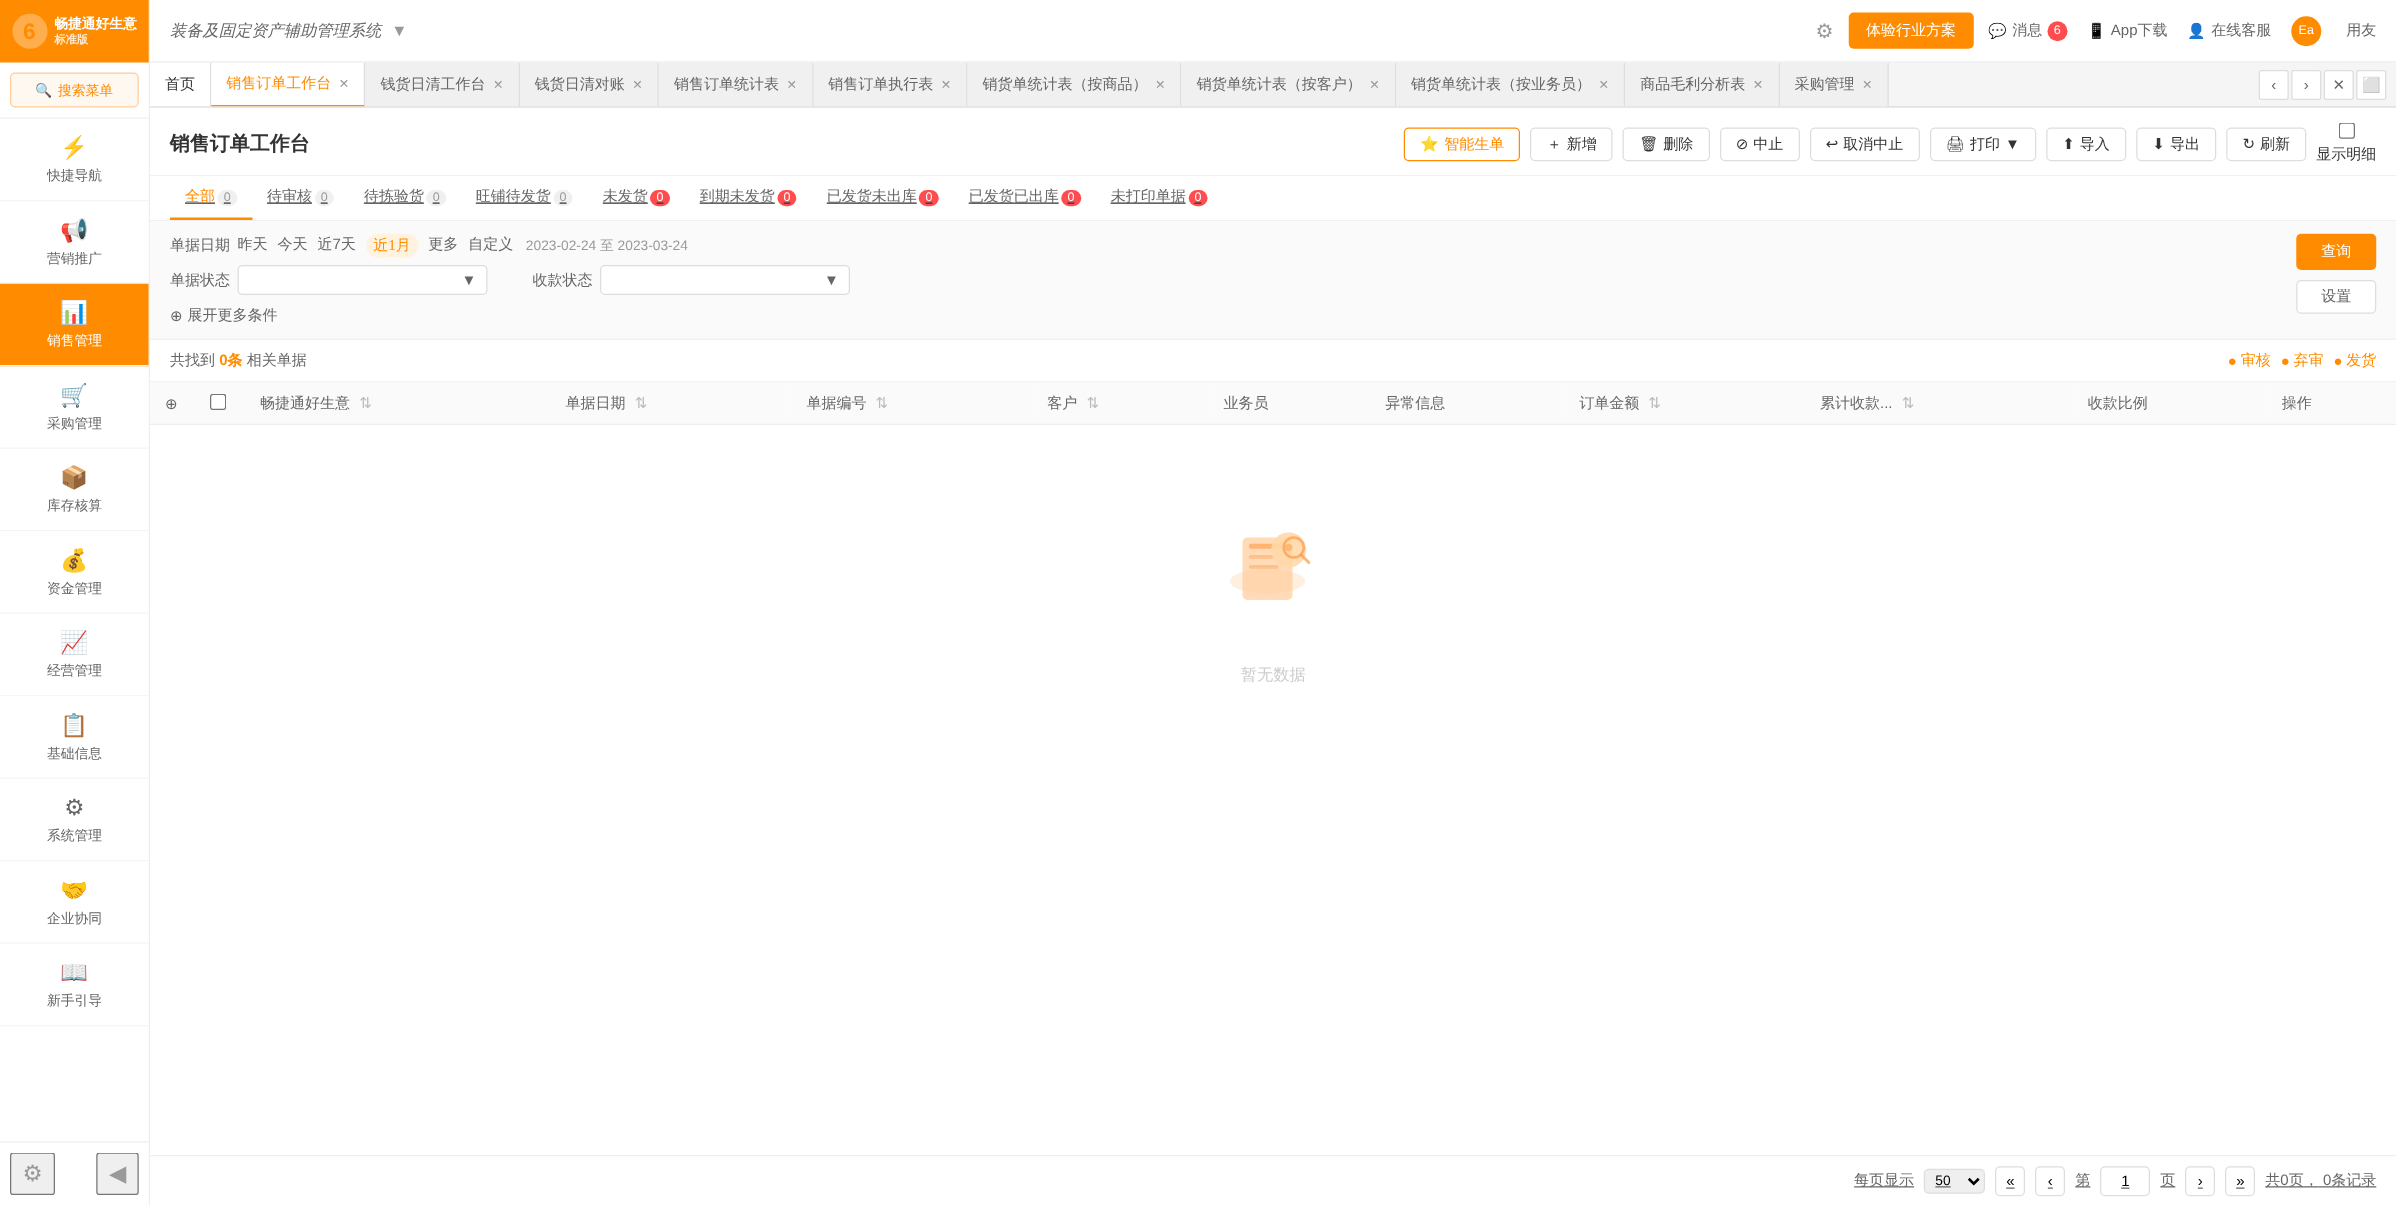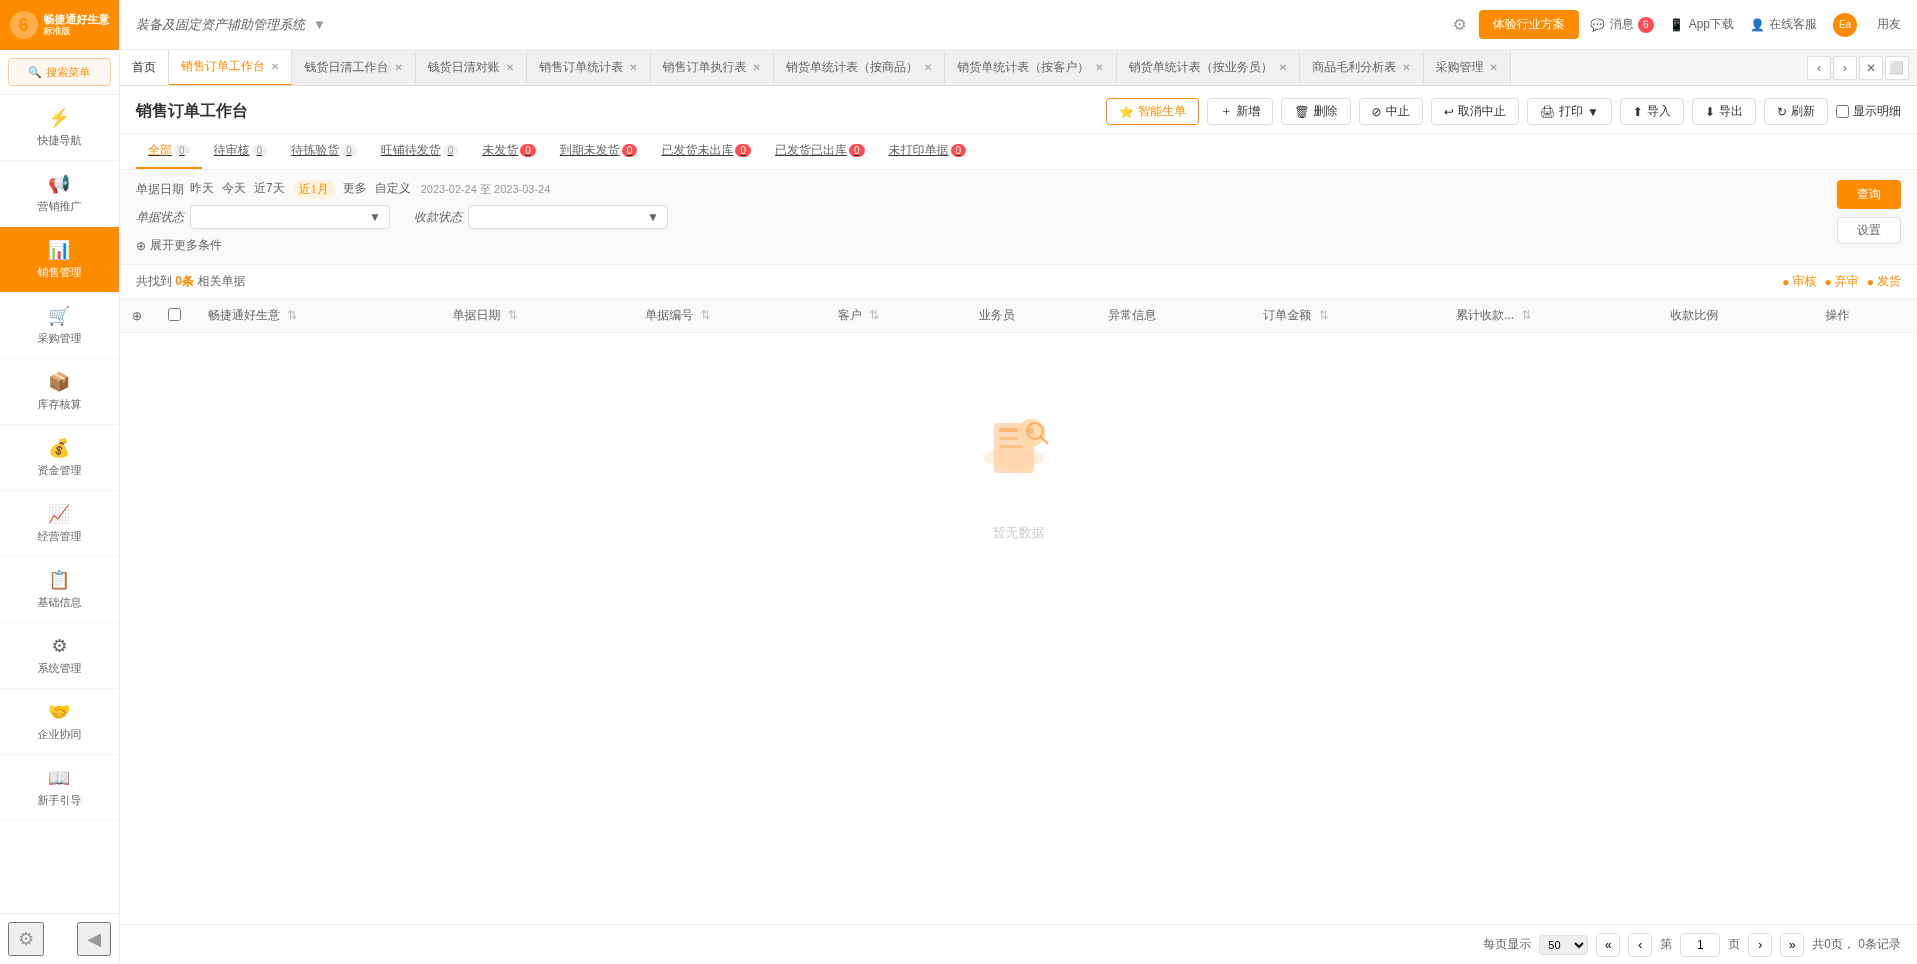--- a/index.html
+++ b/index.html
@@ -87,27 +87,27 @@
     .data-table th .sort-icon { color: #bbb; margin-left: 4px; }
     .th-checkbox { width: 40px; text-align: center; }
     .th-settings { width: 36px; }
 
     
     .empty-state { display: flex; flex-direction: column; align-items: center; justify-content: center; padding: 60px 0; }
     .empty-icon { font-size: 80px; color: #ffcc99; margin-bottom: 12px; }
     .empty-text { color: #ccc; font-size: 13px; }
 
     
-    .pagination { position: absolute; bottom: 0; left: 0; right: 0; height: 40px; background: #fff; border-top: 1px solid #eee; display: flex; align-items: center; justify-content: flex-end; padding: 0 16px; gap: 8px; font-size: 12px; color: #666; }
+    .pagination { position: absolute; bottom: 0; left: 0; right: 0; height: 40px; background: #fff; border-top: 1px solid #eee; display: flex; align-items: center; justify-content: flex-end; padding: 0 16px; gap: 8px; font-size: 12px; color: #666; text-decoration: underline; }
     .page-size-select { border: 1px solid #ddd; border-radius: 4px; padding: 2px 4px; font-size: 11px; }
     .page-btn { width: 24px; height: 24px; display: flex; align-items: center; justify-content: center; border: 1px solid #ddd; border-radius: 4px; cursor: pointer; background: #fff; font-size: 12px; }
     .page-input { width: 40px; height: 24px; border: 1px solid #ddd; border-radius: 4px; text-align: center; font-size: 12px; }
 
     
-    .filter-row2 { display: flex; align-items: center; gap: 24px; margin-top: 6px; font-style: italic; }
+    .filter-row2 { display: flex; align-items: center; gap: 36px; margin-top: 6px; }
 
     .content-area {
       position: absolute;
       top: 0;
       left: 0;
       right: 0;
       bottom: 0;
       overflow: hidden;
     }
   </style>
@@ -305,21 +305,21 @@
           <span>导入</span>
         </button>
         <button class="btn">
           <span>⬇</span>
           <span>导出</span>
         </button>
         <button class="btn">
           <span>↻</span>
           <span>刷新</span>
         </button>
-        <label style="display:flex;align-items:center;gap:4px;font-size:12px;cursor:pointer;">
+        <label style="display:flex;align-items:center;gap:4px;font-size:12px;cursor:pointer;flex-direction:column;">
           <input type="checkbox" style="">
           <span>显示明细</span>
         </label>
       </div>
     </div>
 
     <div class="sub-tabs">
       <div class="sub-tab active">
         <span>全部</span><span class="sub-tab-badge">0</span>
       </div>

